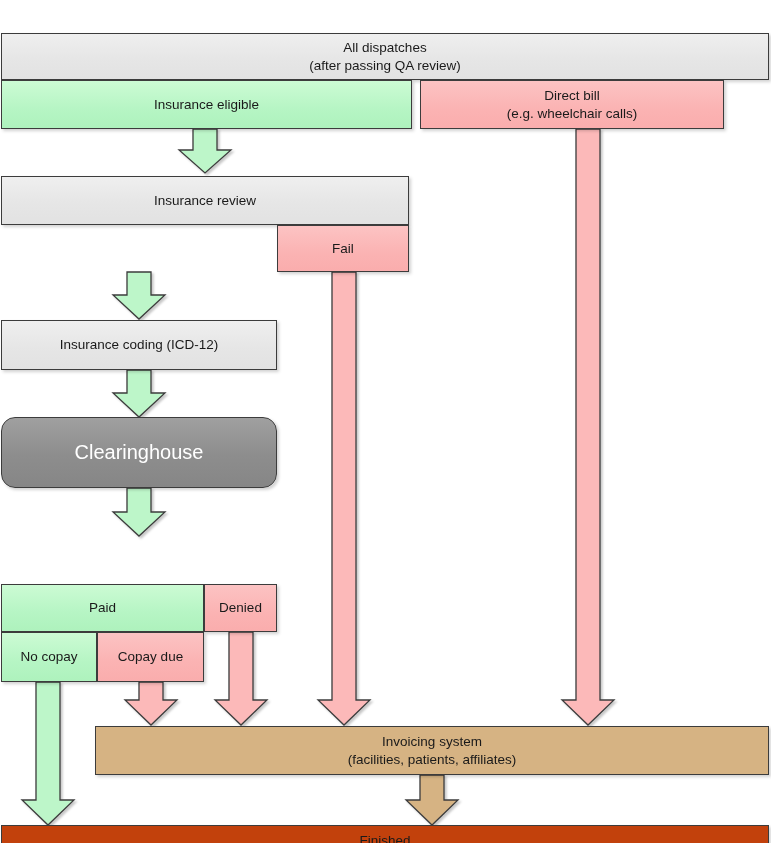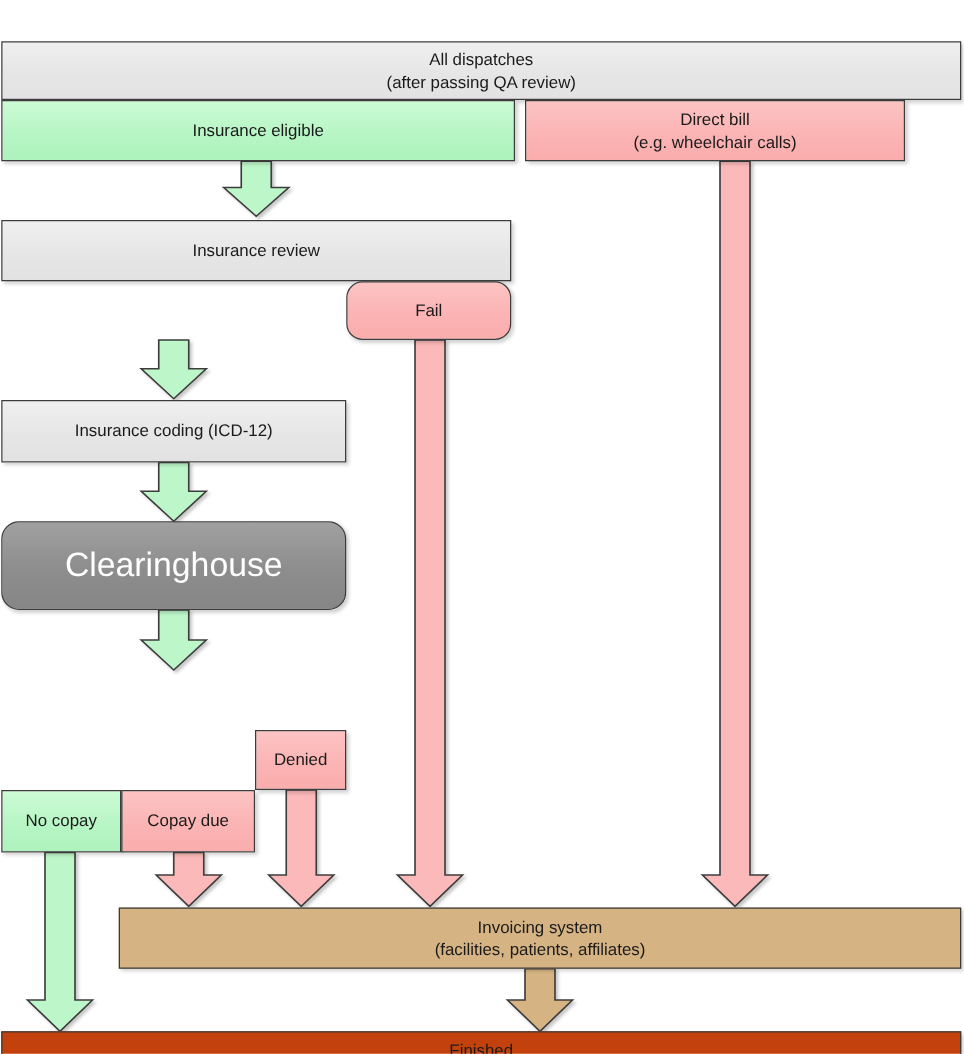--- a/index.html
+++ b/index.html
@@ -41,21 +41,21 @@
   .green {
     background: linear-gradient(to bottom, #ccfbd4 0%, #b6f5c4 60%, #aef2bd 100%);
   }
   .red {
     background: linear-gradient(to bottom, #fcc3c3 0%, #fbb3b3 60%, #faadad 100%);
   }
   .darkgrey {
     background: linear-gradient(to bottom, #a0a0a0 0%, #8d8d8d 55%, #868686 100%);
     color: #ffffff;
     border-radius: 14px;
-    font-size: 27px;
+    font-size: 20px;
   }
   .tan {
     background: #d6b383;
   }
   .blue {
     background: #c2410c;
   }
   svg.arrows {
     position: absolute;
     left: 0; top: 0;
@@ -101,27 +101,28 @@
 (after passing QA review)</div>
 
   <div class="box green" style="left:1px; top:48px; width:411px; height:49px;">Insurance eligible</div>
 
   <div class="box red" style="left:420px; top:48px; width:304px; height:49px;">Direct bill
 (e.g. wheelchair calls)</div>
 
   <div class="box grey" style="left:1px; top:144px; width:408px; height:49px;">Insurance review</div>
 
 
-  <div class="box red" style="left:277px; top:193px; width:132px; height:47px;border-radius:13px;">Fail</div>
+  <div class="box red" style="left:277px; top:193px; width:132px; height:47px;">Fail</div>
 
   <div class="box grey" style="left:1px; top:288px; width:276px; height:50px;">Insurance coding (ICD-12)</div>
 
   <div class="box darkgrey" style="left:1px; top:385px; width:276px; height:71px;">Clearinghouse</div>
 
 
+  <div class="box green" style="left:1px; top:552px; width:203px; height:48px;">Paid</div>
 
   <div class="box red" style="left:204px; top:552px; width:73px; height:48px;">Denied</div>
 
   <div class="box green" style="left:1px; top:600px; width:96px; height:50px;">No copay</div>
 
   <div class="box red" style="left:97px; top:600px; width:107px; height:50px;">Copay due</div>
 
   <div class="box tan" style="left:95px; top:694px; width:674px; height:49px;">Invoicing system
 (facilities, patients, affiliates)</div>
 

